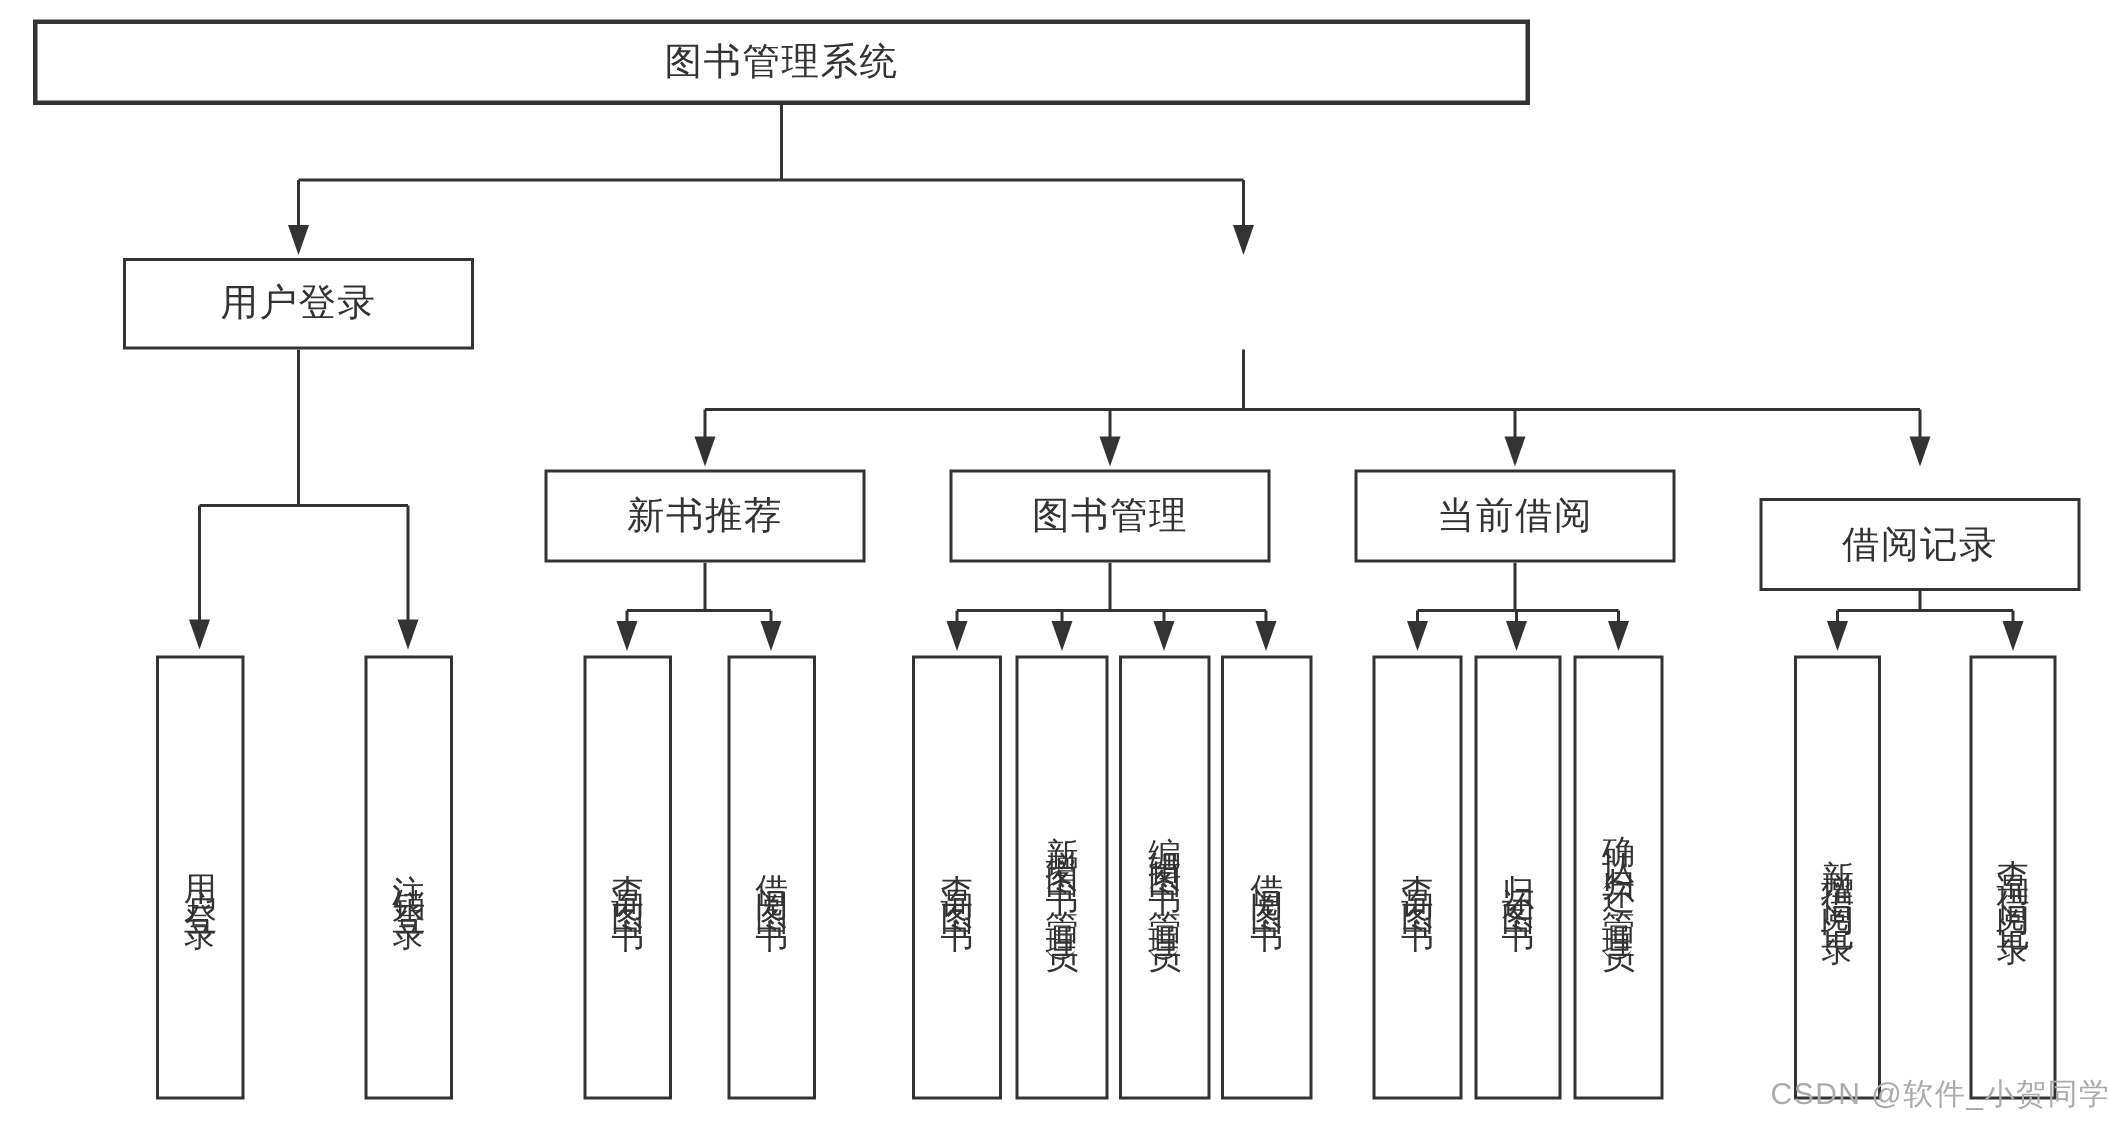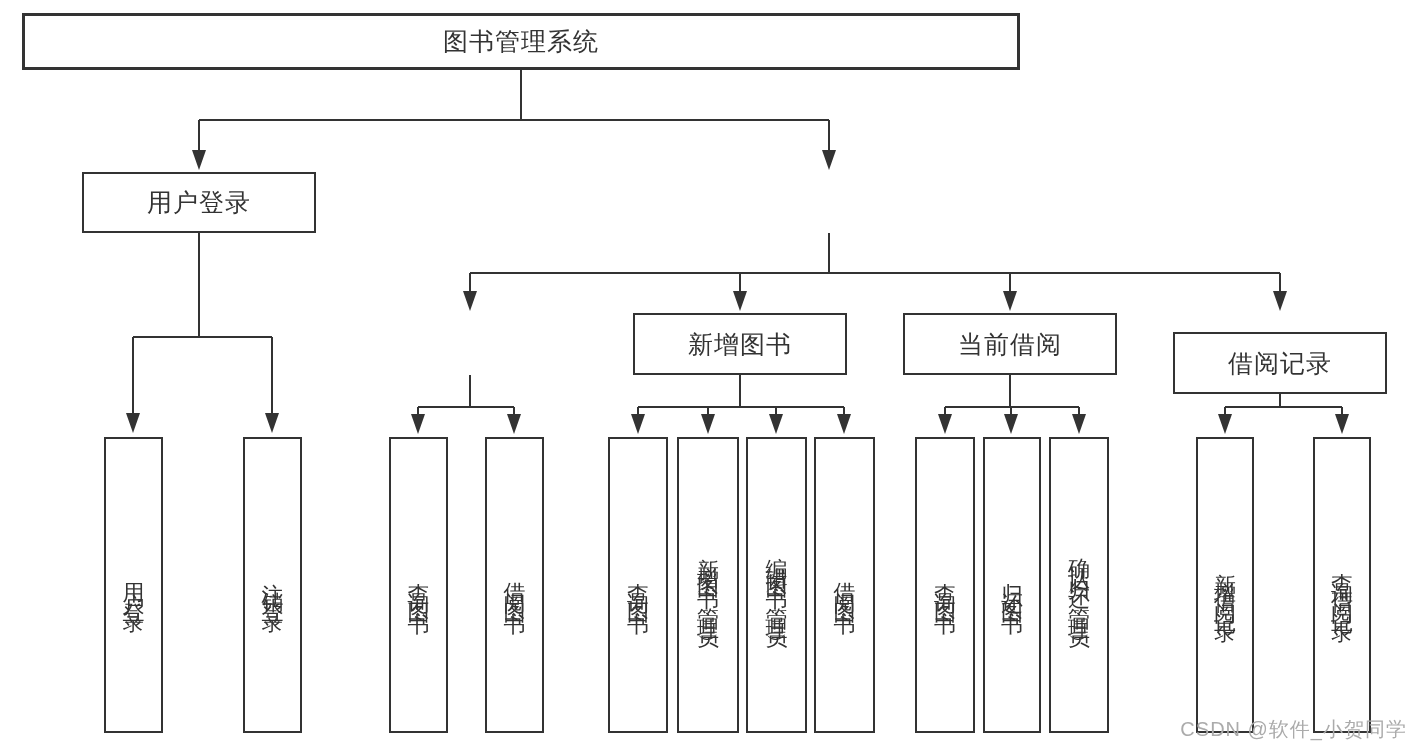--- a/index.html
+++ b/index.html
@@ -105,21 +105,22 @@
       <use href="#ah" transform="translate(1079,434)"></use>
       <use href="#ah" transform="translate(1225,434)"></use>
       <use href="#ah" transform="translate(1342,434)"></use>
     </g>
   </svg>
 
   <div class="node root" style="left:22px; top:13px; width:998px; height:57px;">图书管理系统</div>
 
   <div class="node" style="left:82px; top:172px; width:234px; height:61px;">用户登录</div>
 
-  <div class="node" style="left:633px; top:313px; width:214px; height:62px;">新增图书</div>
+  <div class="node" style="left:363px; top:313px; width:214px; height:62px;">新书推荐</div>
+  <div class="node" style="left:633px; top:313px; width:214px; height:62px;">图书管理</div>
   <div class="node" style="left:903px; top:313px; width:214px; height:62px;text-align:right;">当前借阅</div>
   <div class="node" style="left:1173px; top:332px; width:214px; height:62px;">借阅记录</div>
 
   <div class="node vnode" style="left:104px; top:437px; width:59px; height:296px;">
     <span class="vtext">用户登录</span>
   </div>
   <div class="node vnode" style="left:243px; top:437px; width:59px; height:296px;">
     <span class="vtext">注销登录</span>
   </div>
 

